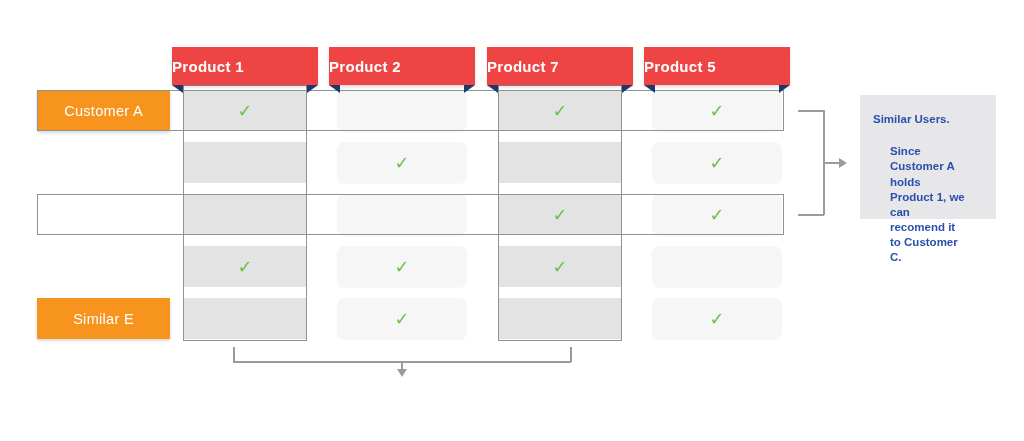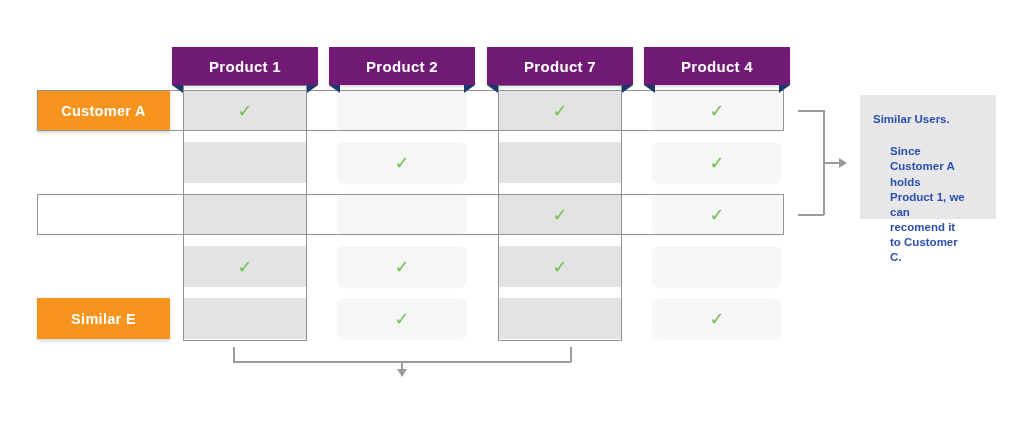--- a/index.html
+++ b/index.html
@@ -1,32 +1,32 @@
 <!DOCTYPE html>
 <html><head>
 <meta charset="utf-8">
 <style>
   html,body{margin:0;padding:0;background:#ffffff;}
   body{font-family:"Liberation Sans","DejaVu Sans",sans-serif;}
   .canvas{position:relative;width:1024px;height:441px;background:#ffffff;overflow:hidden;}
 
   
-  .hdr{position:absolute;top:47px;width:146px;height:38px;background:#701a75;z-index:6;
-       display:flex;align-items:center;justify-content:center;
+  .hdr{position:absolute;top:47px;width:146px;height:38px;background:#ef4444;z-index:6;
+       display:flex;align-items:center;
        box-shadow:0 2px 3px rgba(0,0,0,.14);}
   .hdr span{color:#ffffff;font-size:15px;font-weight:700;letter-spacing:.3px;}
   .fold{position:absolute;bottom:-8px;width:11px;height:8px;background:#1B3A6B;}
   .fold-l{left:0;clip-path:polygon(0 0,100% 0,100% 100%);}
   .fold-r{right:0;clip-path:polygon(0 0,100% 0,0 100%);}
 
   
   .cust{position:absolute;left:37px;width:133px;height:41px;background:#F7941E;z-index:3;
         display:flex;align-items:center;justify-content:center;
         box-shadow:0 2px 3px rgba(0,0,0,.15);}
-  .cust span{color:#ffffff;font-size:14.5px;font-weight:700;letter-spacing:.3px;}
+  .cust span{color:#ffffff;font-size:14.5px;font-weight:400;letter-spacing:.3px;}
 
   
   .cell{position:absolute;height:41px;z-index:1;display:flex;align-items:center;justify-content:center;}
   .cell.pill{width:130px;background:#F6F6F7;border-radius:8px;box-shadow:0 1px 2px rgba(0,0,0,.04);}
   .cell.band{width:124px;background:#E3E3E4;}
   .check{color:#6CC04A;font-size:18px;font-weight:400;line-height:1;}
 
   
   .col-outline{position:absolute;top:85px;width:124px;height:256px;border:1px solid #929292;z-index:4;box-sizing:border-box;}
   .row-outline{position:absolute;left:37px;width:747px;height:41px;border:1px solid #929292;z-index:5;box-sizing:border-box;pointer-events:none;}
@@ -59,21 +59,21 @@
     <span>Product 2</span>
     <div class="fold fold-l"></div>
     <div class="fold fold-r"></div>
   </div>
   <div class="hdr" style="left:487px">
     <span>Product 7</span>
     <div class="fold fold-l"></div>
     <div class="fold fold-r"></div>
   </div>
   <div class="hdr" style="left:644px">
-    <span>Product 4</span>
+    <span>Product 5</span>
     <div class="fold fold-l"></div>
     <div class="fold fold-r"></div>
   </div>
 
   <div class="cust" style="top:90px">
       <span>Customer A</span>
     </div>
   <div class="cust" style="top:298px">
       <span>Similar E</span>
     </div>

